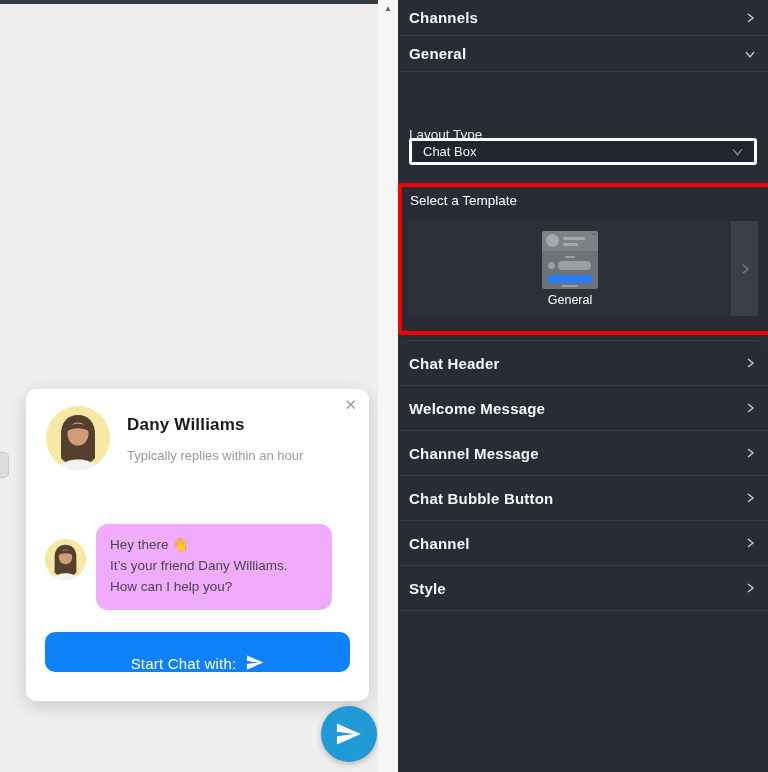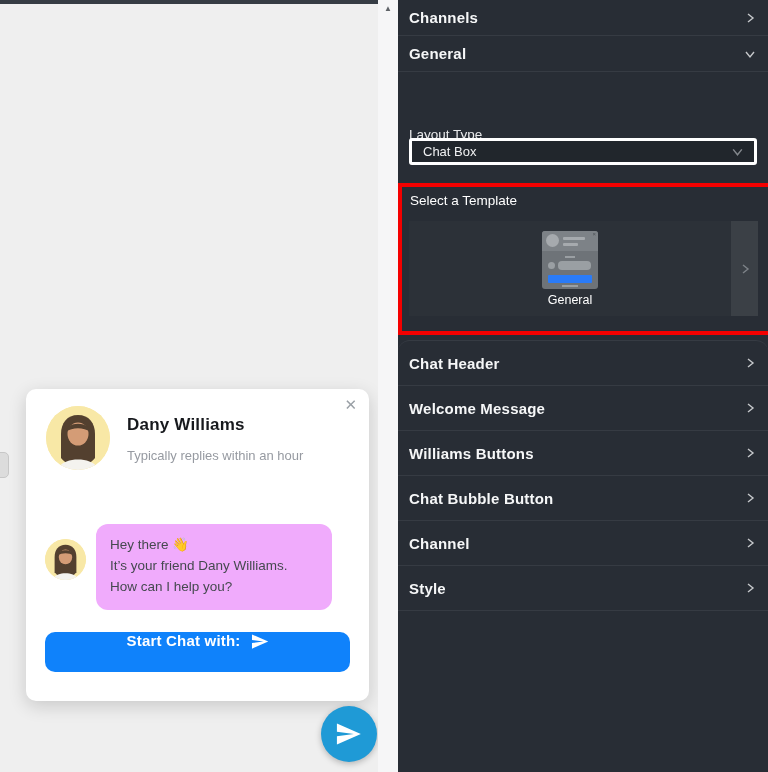--- a/index.html
+++ b/index.html
@@ -19,21 +19,21 @@
   
   .chat-card { position:absolute; left:26px; top:389px; width:343px; height:312px; background:#ffffff; border-radius:10px; box-shadow:0 5px 18px rgba(0,0,0,.16); }
   .chat-close { position:absolute; top:7px; right:12px; font-size:15px; color:#9aa0a6; cursor:pointer; line-height:18px; }
   .avatar { border-radius:50%; overflow:hidden; background:#f8e8a6; }
   .avatar svg { display:block; width:100%; height:100%; }
   .avatar-big { position:absolute; left:20px; top:17px; width:64px; height:64px; }
   .avatar-small { position:absolute; left:19px; top:150px; width:41px; height:41px; }
   .chat-name { position:absolute; left:101px; top:26px; font-size:17px; font-weight:bold; color:#17191d; letter-spacing:.2px; }
   .chat-status { position:absolute; left:101px; top:59px; font-size:13px; color:#969aa1; }
   .chat-bubble { position:absolute; left:70px; top:135px; width:236px; background:#f0abfc; border-radius:12px; padding:11px 14px 12px 14px; font-size:13.5px; color:#45494f; line-height:1.55; }
-  .start-btn { position:absolute; left:19px; top:243px; width:305px; height:40px; background:#0f82fb; border:none; border-radius:10px; color:#fff; font-family:"Liberation Sans",sans-serif; font-size:15px; font-weight:bold; display:flex; align-items:flex-start; justify-content:center; gap:9px; cursor:pointer; letter-spacing:.2px; }
+  .start-btn { position:absolute; left:19px; top:243px; width:305px; height:40px; background:#0f82fb; border:none; border-radius:10px; color:#fff; font-family:"Liberation Sans",sans-serif; font-size:15px; font-weight:normal; display:flex; align-items:flex-end; justify-content:center; gap:9px; cursor:pointer; letter-spacing:.2px; }
   .start-btn svg { width:19px; height:19px; }
 
   
   .fab { position:absolute; left:321px; top:706px; width:56px; height:56px; border-radius:50%; background:#1f9ad6; display:flex; align-items:center; justify-content:center; box-shadow:0 2px 6px rgba(0,0,0,.25); cursor:pointer; }
   .fab svg { width:28px; height:28px; margin-left:-2px; }
 
   
   .panel { position:absolute; left:398px; top:0; width:370px; height:772px; background:#282d35; color:#fff; }
   .prow { display:flex; align-items:center; justify-content:space-between; height:36px; padding:0 12px 0 11px; border-bottom:1px solid #363b43; cursor:pointer; }
   .prow-label { font-size:15px; font-weight:bold; color:#f6f7f8; letter-spacing:.2px; }
@@ -185,21 +185,21 @@
             <polyline points="4,2 9,6 4,10" fill="none" stroke="#c6c8cb" stroke-width="1.4"></polyline>
           </svg>
       </div>
       <div class="prow">
         <span class="prow-label">Welcome Message</span>
         <svg class="chev" width="12" height="12" viewBox="0 0 12 12">
             <polyline points="4,2 9,6 4,10" fill="none" stroke="#c6c8cb" stroke-width="1.4"></polyline>
           </svg>
       </div>
       <div class="prow">
-        <span class="prow-label">Williams Buttons</span>
+        <span class="prow-label">Channel Message</span>
         <svg class="chev" width="12" height="12" viewBox="0 0 12 12">
             <polyline points="4,2 9,6 4,10" fill="none" stroke="#c6c8cb" stroke-width="1.4"></polyline>
           </svg>
       </div>
       <div class="prow">
         <span class="prow-label">Chat Bubble Button</span>
         <svg class="chev" width="12" height="12" viewBox="0 0 12 12">
             <polyline points="4,2 9,6 4,10" fill="none" stroke="#c6c8cb" stroke-width="1.4"></polyline>
           </svg>
       </div>

